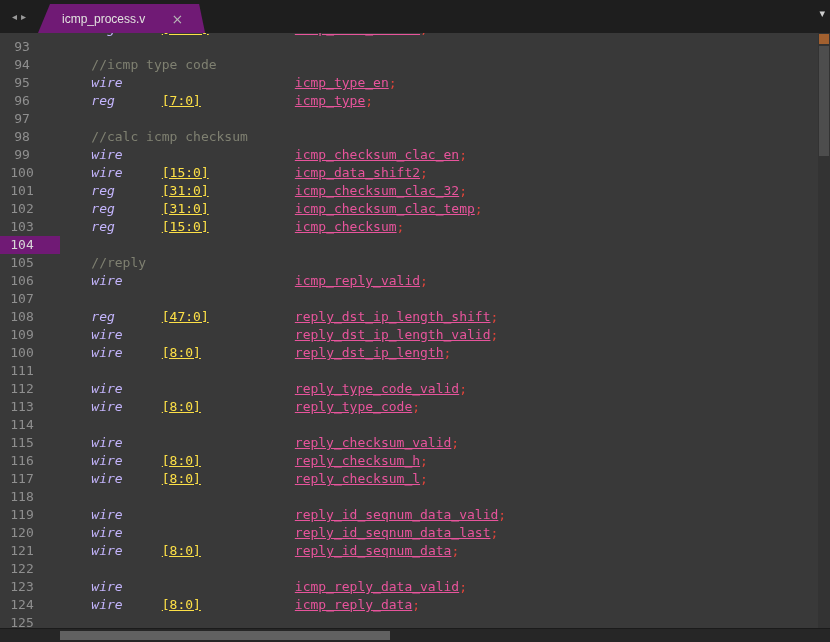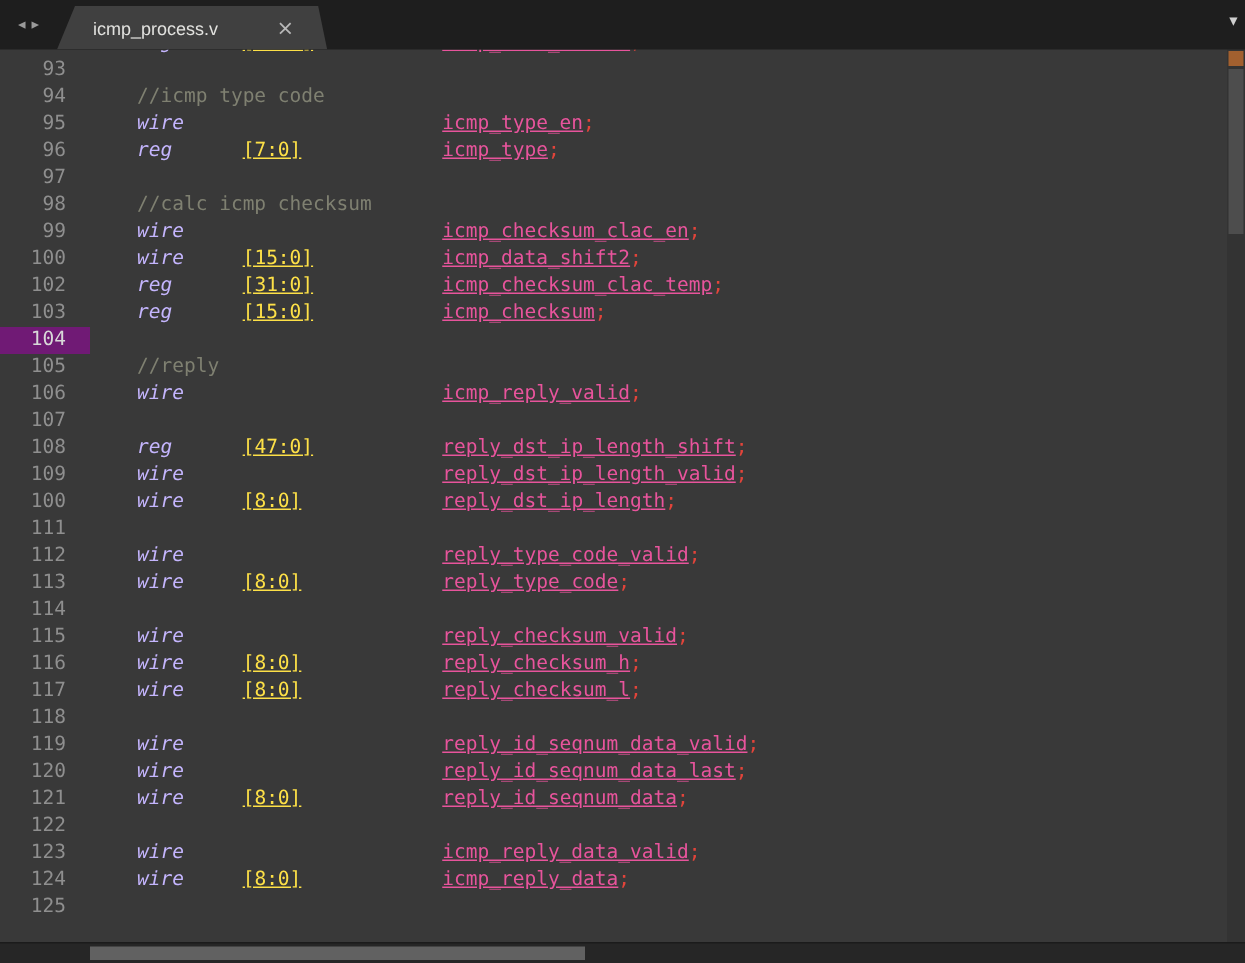--- a/index.html
+++ b/index.html
@@ -19,23 +19,23 @@
   }
   .nav-arrows {
     width: 38px; height: 33px;
     display: flex; align-items: center; justify-content: center; gap: 4px;
     color: #9a9a9a; font-size: 10px;
     font-family: "DejaVu Sans", sans-serif;
   }
   .nav-arrows span { cursor: default; }
   .tab {
     height: 29px; margin-top: 4px;
-    background: #404040; color: #e2e2df;
+    background: #701a75; color: #e2e2df;
     display: flex; align-items: center;
-    padding: 0 22px 0 24px; gap: 39px;
+    padding: 0 22px 0 24px; gap: 26px;
     font-family: "Liberation Sans", sans-serif; font-size: 12px;
     clip-path: polygon(12px 0, calc(100% - 6px) 0, 100% 100%, 0 100%);
     justify-content: flex-end;
   }
   .tab-close {
     color: #b8b8b8; font-size: 14px; line-height: 14px;
     font-family: "DejaVu Sans", sans-serif;
   }
   .overflow-btn {
     position: absolute; right: 5px; top: 7px;
@@ -47,21 +47,21 @@
   .editor {
     position: absolute; top: 33px; left: 0; right: 12px; bottom: 14px;
     overflow: hidden; background: #393939;
   }
   .code-lines { position: relative; }
   .code-row {
     display: flex; height: 18px; line-height: 18px;
     font-size: 13px; white-space: pre;
   }
   .gutter-num {
-    width: 60px; flex: none; text-align: right; padding-right: 16px;
+    width: 60px; flex: none; text-align: center; padding-right: 16px;
     color: #8f8f8f;
   }
   .current-line .gutter-num { background: #701a75; color: #d8d8d8; }
   .code-text { flex: 1; white-space: pre; color: #d0d0d0; }
   .tok-kw      { color: #c4b5fd; font-style: italic; }
   .tok-range   { color: #fde047; text-decoration: underline; }
   .tok-ident   { color: #e8549c; text-decoration: underline; }
   .tok-semi    { color: #e2443a; }
   .tok-comment { color: #7f8071; }
 
@@ -106,20 +106,21 @@
   <div class="code-lines" style="margin-top: -13px;">
       <div class="code-row"><div class="gutter-num">92</div><div class="code-text">    <span class="tok-kw">reg</span>      <span class="tok-range">[15:0]</span>           <span class="tok-ident">icmp_data_shift1</span><span class="tok-semi">;</span></div></div>
       <div class="code-row"><div class="gutter-num">93</div><div class="code-text"></div></div>
       <div class="code-row"><div class="gutter-num">94</div><div class="code-text">    <span class="tok-comment">//icmp type code</span></div></div>
       <div class="code-row"><div class="gutter-num">95</div><div class="code-text">    <span class="tok-kw">wire</span>                      <span class="tok-ident">icmp_type_en</span><span class="tok-semi">;</span></div></div>
       <div class="code-row"><div class="gutter-num">96</div><div class="code-text">    <span class="tok-kw">reg</span>      <span class="tok-range">[7:0]</span>            <span class="tok-ident">icmp_type</span><span class="tok-semi">;</span></div></div>
       <div class="code-row"><div class="gutter-num">97</div><div class="code-text"></div></div>
       <div class="code-row"><div class="gutter-num">98</div><div class="code-text">    <span class="tok-comment">//calc icmp checksum</span></div></div>
       <div class="code-row"><div class="gutter-num">99</div><div class="code-text">    <span class="tok-kw">wire</span>                      <span class="tok-ident">icmp_checksum_clac_en</span><span class="tok-semi">;</span></div></div>
       <div class="code-row"><div class="gutter-num">100</div><div class="code-text">    <span class="tok-kw">wire</span>     <span class="tok-range">[15:0]</span>           <span class="tok-ident">icmp_data_shift2</span><span class="tok-semi">;</span></div></div>
+      <div class="code-row"><div class="gutter-num">101</div><div class="code-text">    <span class="tok-kw">reg</span>      <span class="tok-range">[31:0]</span>           <span class="tok-ident">icmp_checksum_clac_32</span><span class="tok-semi">;</span></div></div>
       <div class="code-row"><div class="gutter-num">102</div><div class="code-text">    <span class="tok-kw">reg</span>      <span class="tok-range">[31:0]</span>           <span class="tok-ident">icmp_checksum_clac_temp</span><span class="tok-semi">;</span></div></div>
       <div class="code-row"><div class="gutter-num">103</div><div class="code-text">    <span class="tok-kw">reg</span>      <span class="tok-range">[15:0]</span>           <span class="tok-ident">icmp_checksum</span><span class="tok-semi">;</span></div></div>
       <div class="code-row current-line"><div class="gutter-num">104</div><div class="code-text"></div></div>
       <div class="code-row"><div class="gutter-num">105</div><div class="code-text">    <span class="tok-comment">//reply</span></div></div>
       <div class="code-row"><div class="gutter-num">106</div><div class="code-text">    <span class="tok-kw">wire</span>                      <span class="tok-ident">icmp_reply_valid</span><span class="tok-semi">;</span></div></div>
       <div class="code-row"><div class="gutter-num">107</div><div class="code-text"></div></div>
       <div class="code-row"><div class="gutter-num">108</div><div class="code-text">    <span class="tok-kw">reg</span>      <span class="tok-range">[47:0]</span>           <span class="tok-ident">reply_dst_ip_length_shift</span><span class="tok-semi">;</span></div></div>
       <div class="code-row"><div class="gutter-num">109</div><div class="code-text">    <span class="tok-kw">wire</span>                      <span class="tok-ident">reply_dst_ip_length_valid</span><span class="tok-semi">;</span></div></div>
       <div class="code-row"><div class="gutter-num">100</div><div class="code-text">    <span class="tok-kw">wire</span>     <span class="tok-range">[8:0]</span>            <span class="tok-ident">reply_dst_ip_length</span><span class="tok-semi">;</span></div></div>
       <div class="code-row"><div class="gutter-num">111</div><div class="code-text"></div></div>

